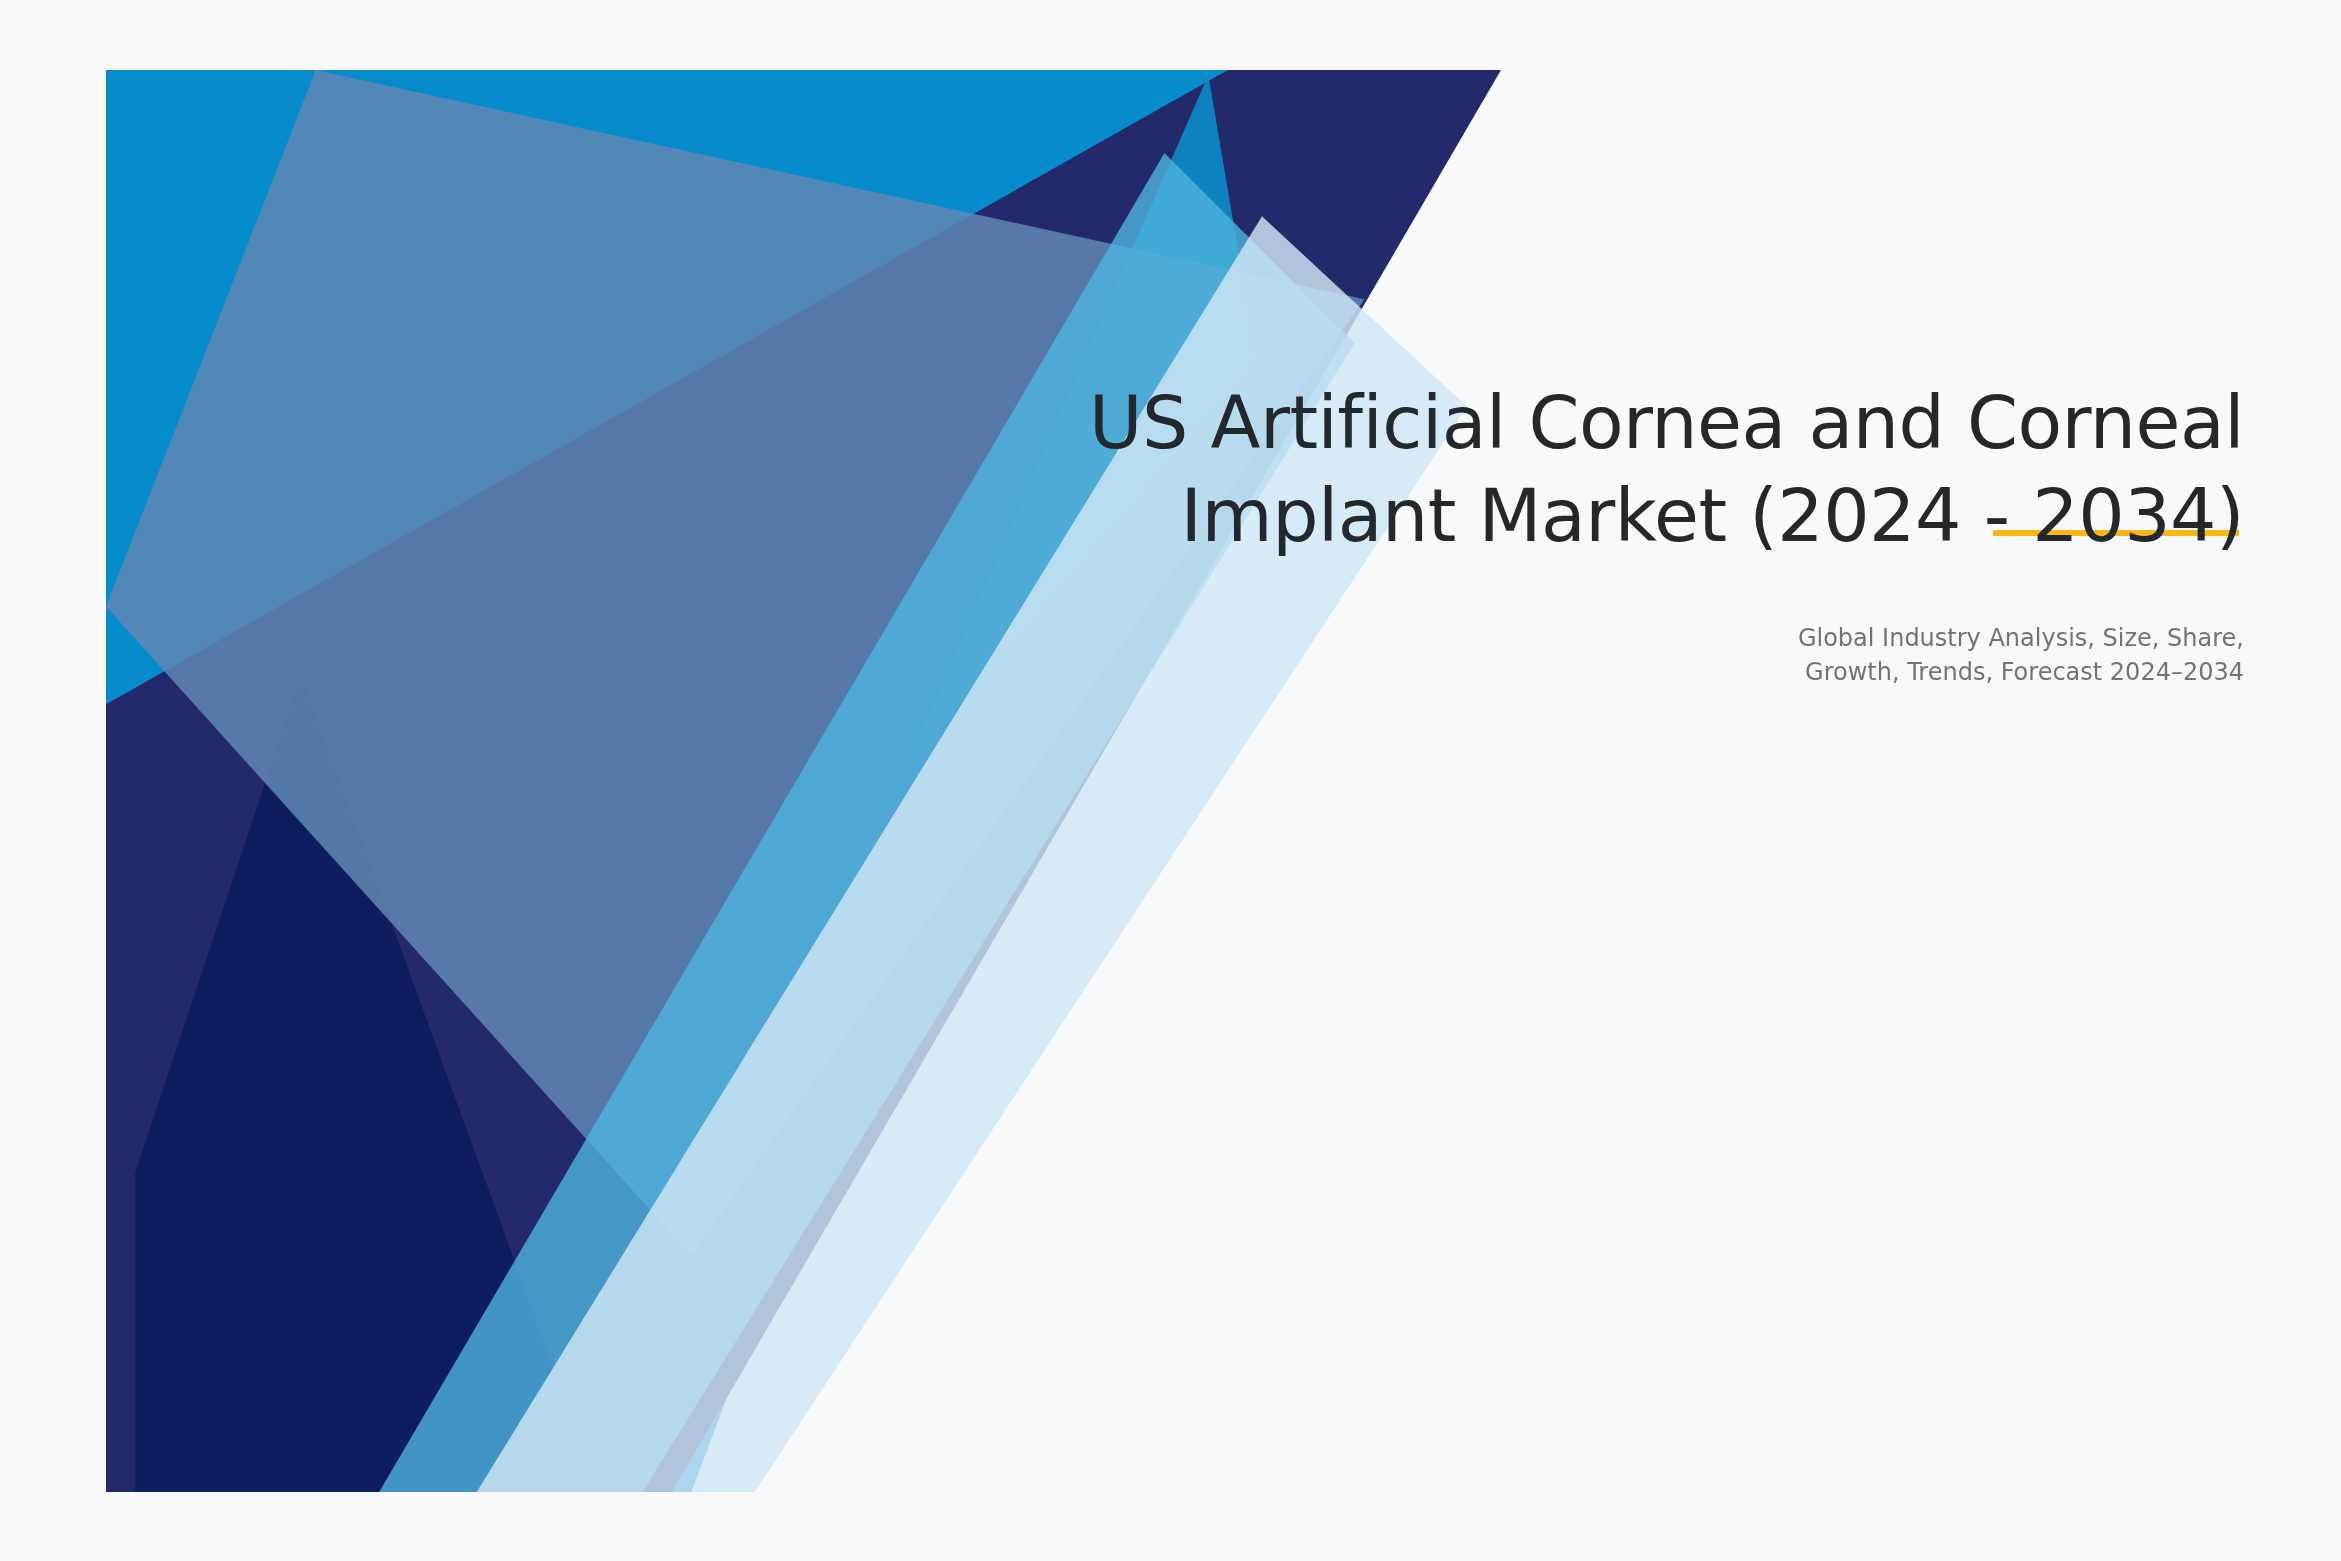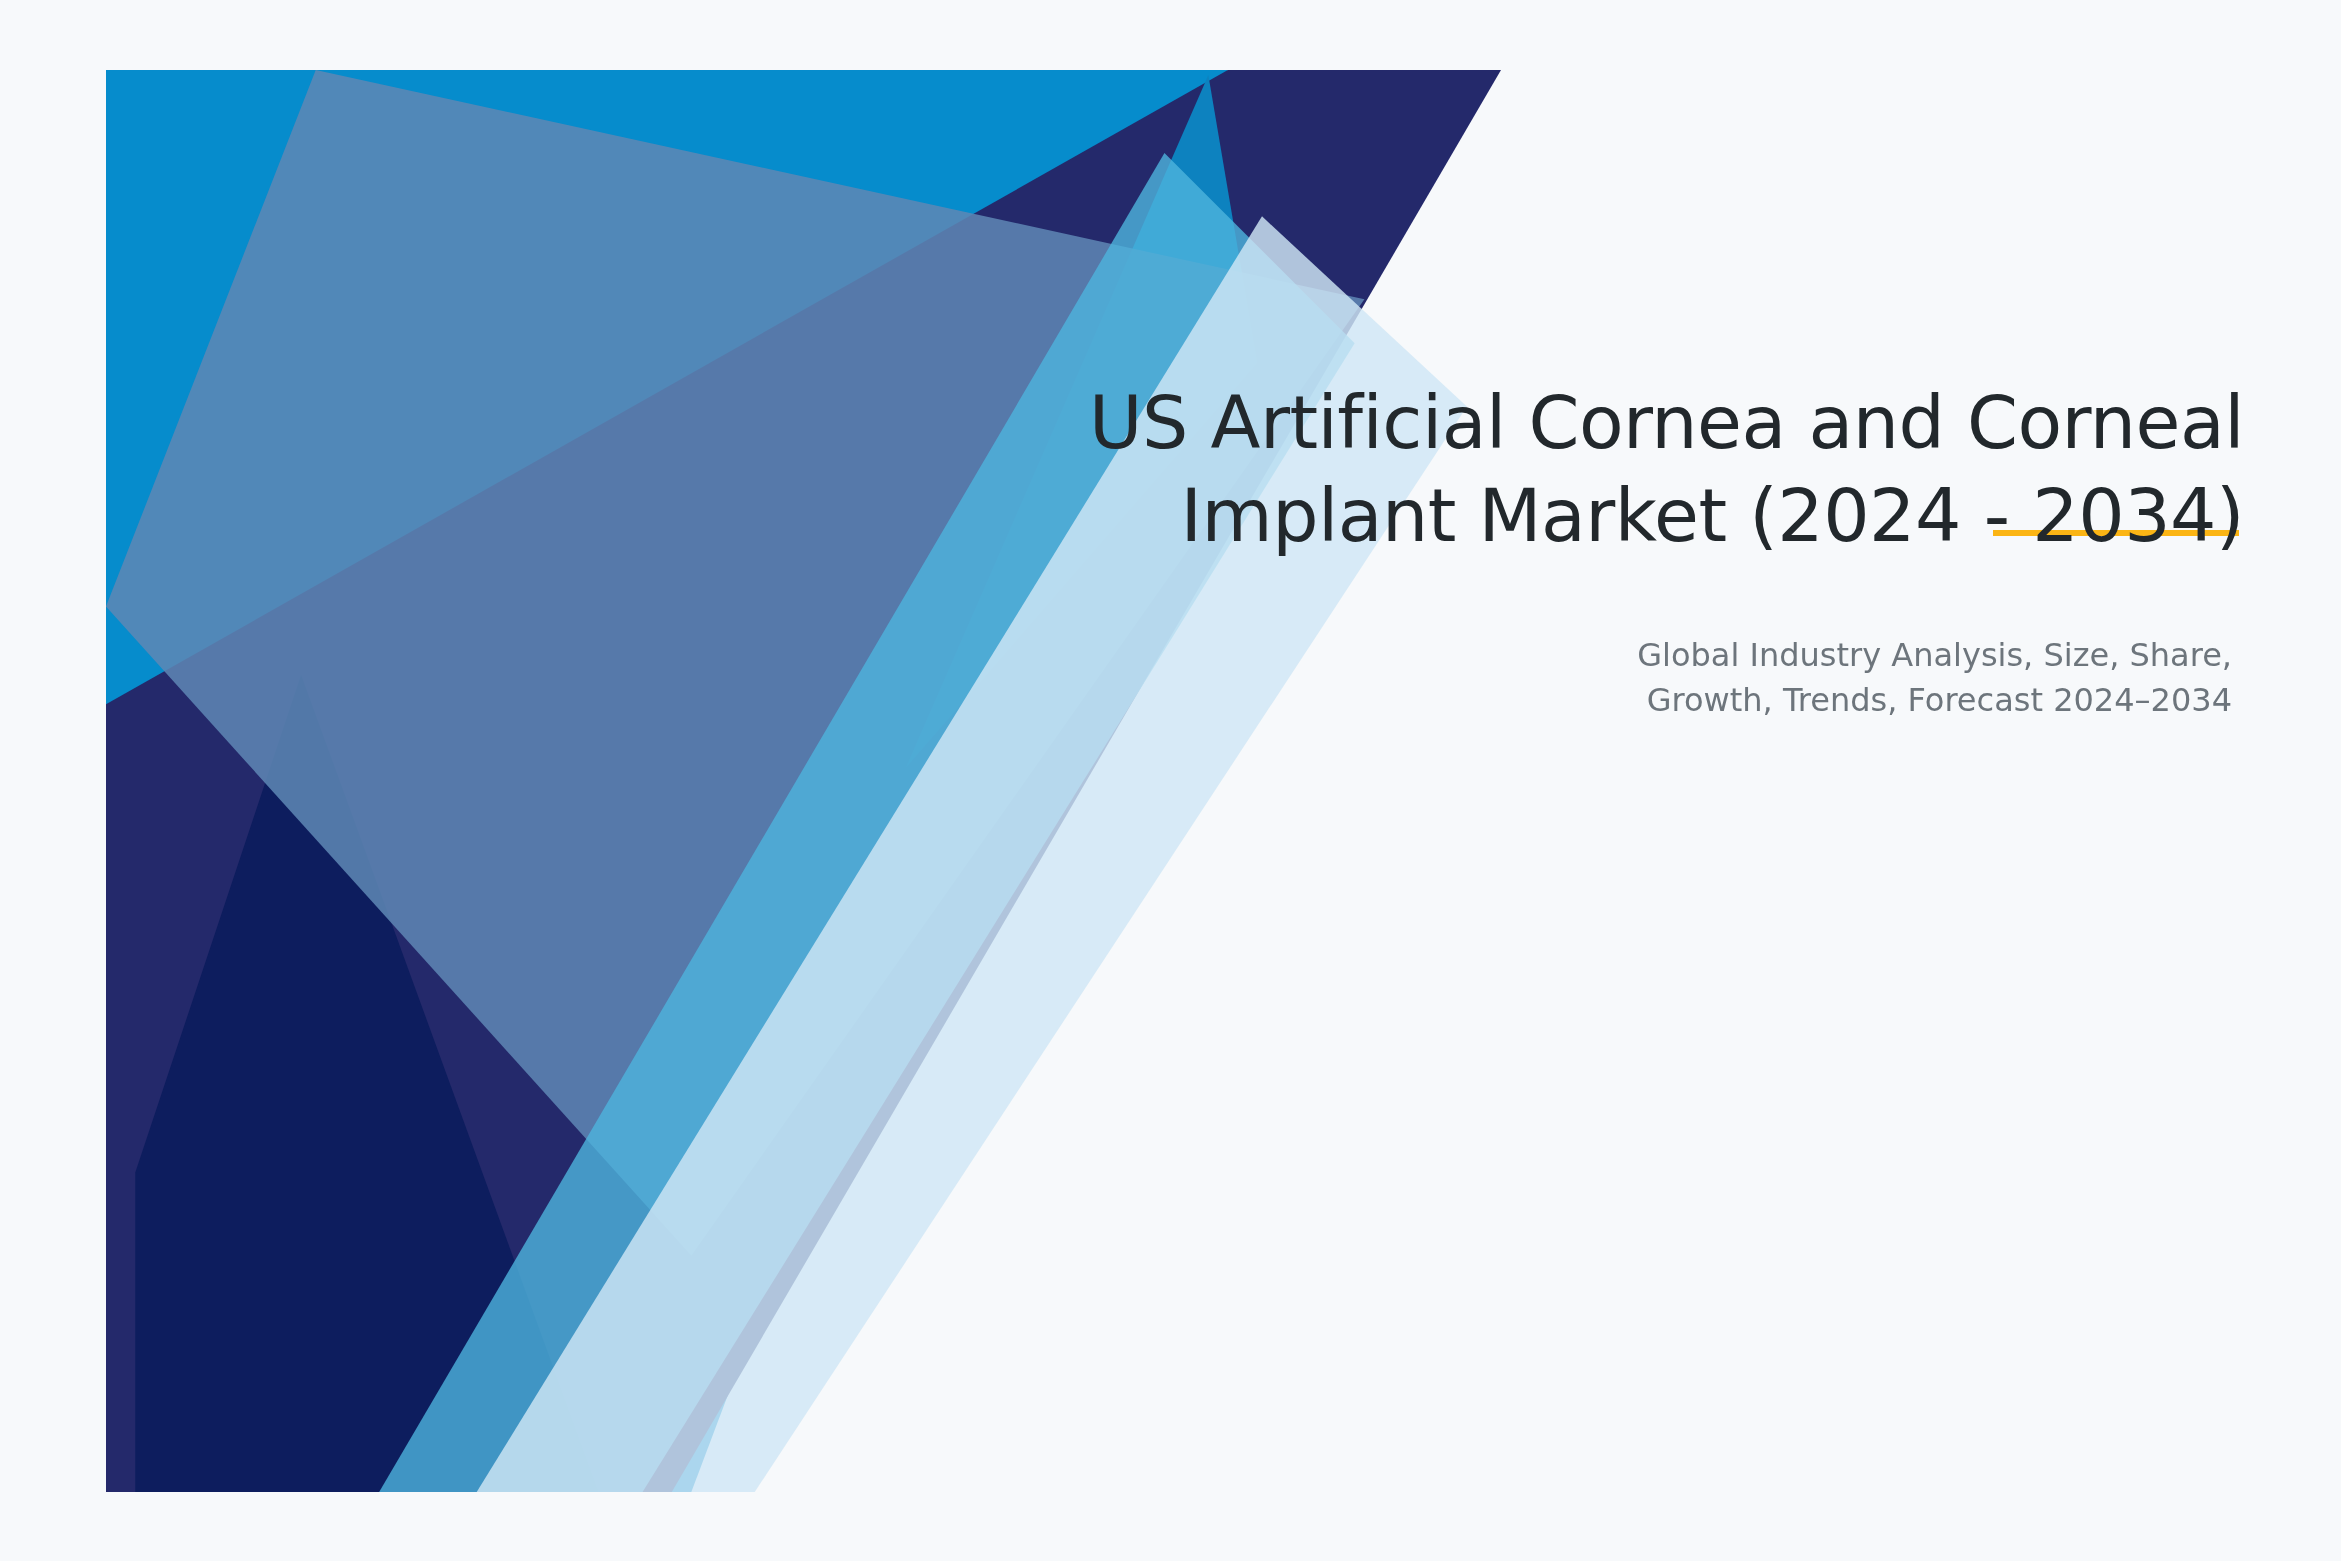--- a/index.html
+++ b/index.html
@@ -64,25 +64,25 @@
     position: absolute;
     left: 1993px;
     top: 530px;
     width: 246px;
     height: 6.3px;
     background: #fbb515;
     z-index: 2;
   }
 
   #page-subtitle {
-    margin: 12px;
+    margin: 0;
     padding-top: 58px;
     font-family: "DejaVu Sans", sans-serif;
     font-weight: 400;
-    font-size: 32px;
+    font-size: 24px;
     line-height: 1.42;
     color: #6d757c;
     white-space: pre-line;
     text-align: right;
   }
 </style>
 </head>
 <body>
 
 <div id="cover">

